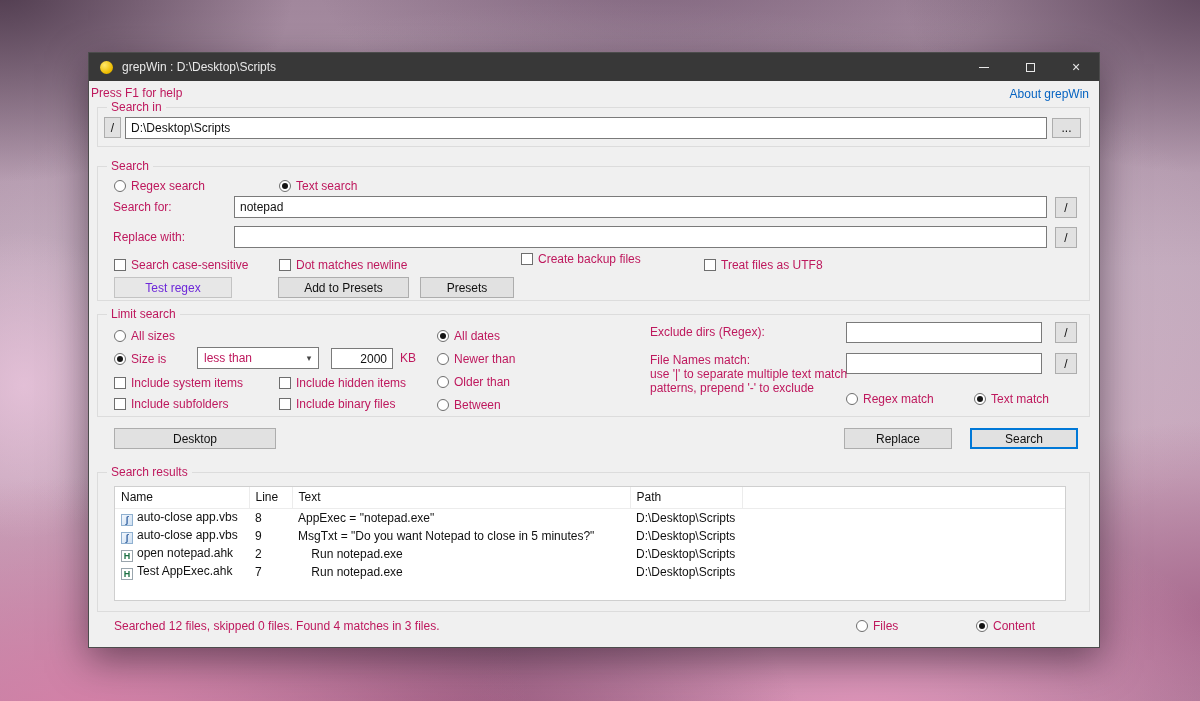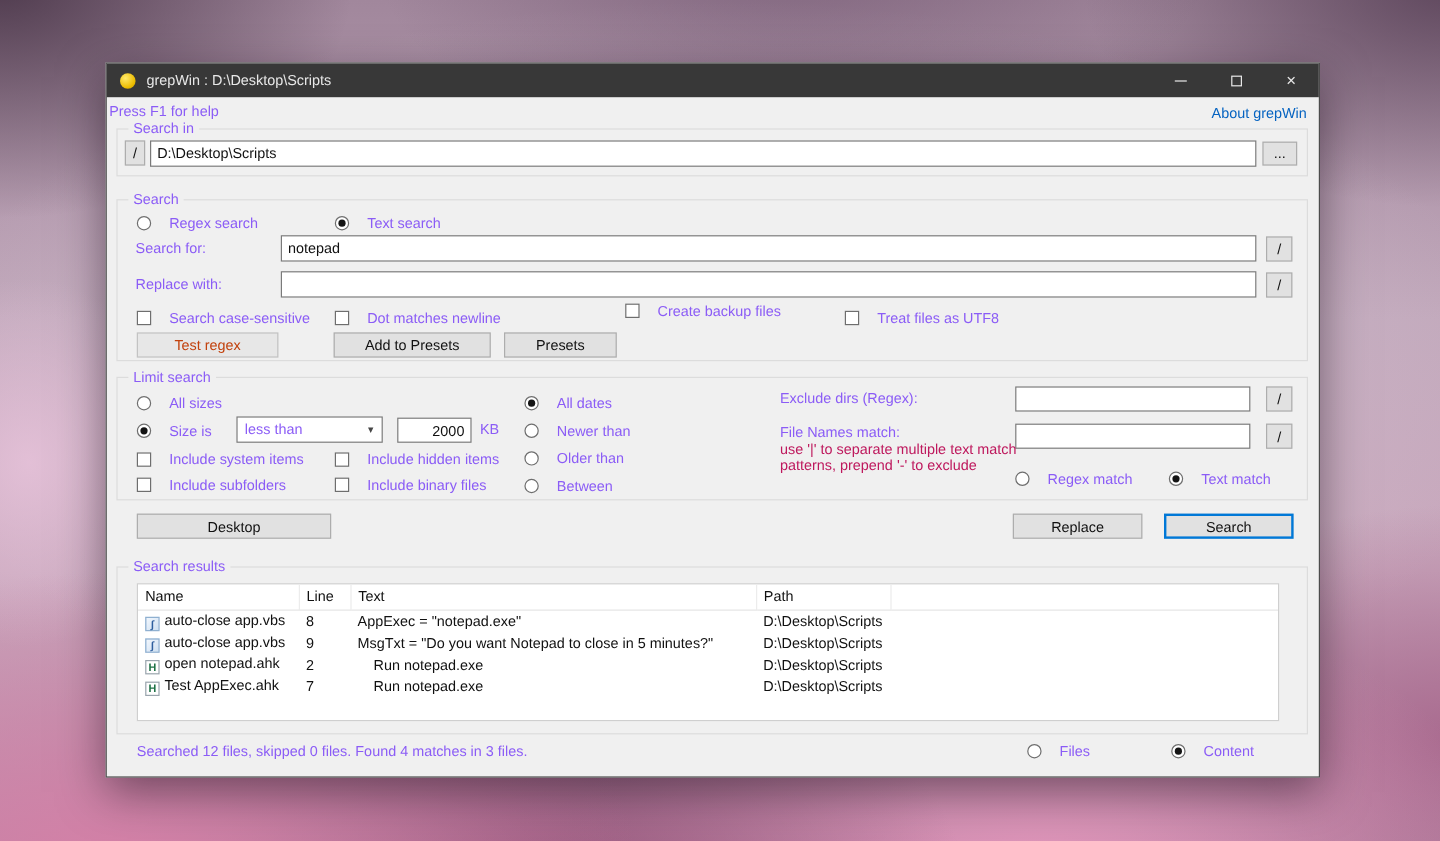--- a/index.html
+++ b/index.html
@@ -28,37 +28,37 @@
   .app-icon{width:13px;height:13px;border-radius:50%;margin-left:11px;flex:0 0 auto;
     background:radial-gradient(circle at 35% 32%,#ffe96b,#ecbc00 65%,#bb9300)}
   .title-text{margin-left:9px;font-size:12px;color:#e8e8e8;white-space:nowrap}
   .winbtns{margin-left:auto;display:flex;height:100%}
   .winbtn{width:46px;height:100%;display:flex;align-items:center;justify-content:center;color:#e8e8e8}
   .glyph-min{width:10px;height:0;border-top:1px solid #e8e8e8}
   .glyph-max{width:9px;height:9px;border:1px solid #e8e8e8}
   .glyph-close{font-size:14px;line-height:14px}
 
   .abs{position:absolute}
-  .lbl{font-size:12px;color:#8b5cf6;white-space:nowrap}
+  .lbl{font-size:12px;color:#be185d;white-space:nowrap}
   .link{color:#0563c1;cursor:pointer;white-space:nowrap}
 
   .group{position:absolute;border:1px solid #dcdcdc;z-index:1}
   .group-label{position:absolute;z-index:2;background:#f0f0f0;padding:0 4px;white-space:nowrap}
 
   .tb{position:absolute;z-index:2;background:#fff;border:1px solid #7a7a7a;color:#111;
     font:12px "Liberation Sans",sans-serif;padding:2px 5px;outline:none}
   .tb.right{text-align:right}
 
   .btn{position:absolute;z-index:2;background:#e1e1e1;border:1px solid #adadad;color:#111;
     font:12px "Liberation Sans",sans-serif;display:flex;align-items:center;justify-content:center;
     white-space:nowrap;cursor:default}
-  .btn.disabled{color:#c2410c;border-color:#c3c3c3;background:#e7e7e7}
+  .btn.disabled{color:#6d28d9;border-color:#c3c3c3;background:#e7e7e7}
   .btn.default{border:2px solid #0078d7}
 
-  .row{position:absolute;z-index:2;display:flex;align-items:center;gap:15px;height:14px;white-space:nowrap}
+  .row{position:absolute;z-index:2;display:flex;align-items:center;gap:5px;height:14px;white-space:nowrap}
   .radio{width:12px;height:12px;border:1px solid #6e6e6e;border-radius:50%;background:#fff;
     flex:0 0 auto;display:flex;align-items:center;justify-content:center}
   .radio.checked::after{content:"";width:6px;height:6px;border-radius:50%;background:#141414}
   .checkbox{width:12px;height:12px;border:1px solid #6e6e6e;background:#fff;flex:0 0 auto}
 
   .combo{position:absolute;z-index:2;background:#fff;border:1px solid #7a7a7a;
     display:flex;align-items:center;padding-left:6px}
   .combo .arrow{margin-left:auto;width:18px;height:100%;display:flex;align-items:center;
     justify-content:center;color:#464646;font-size:9px}
 

